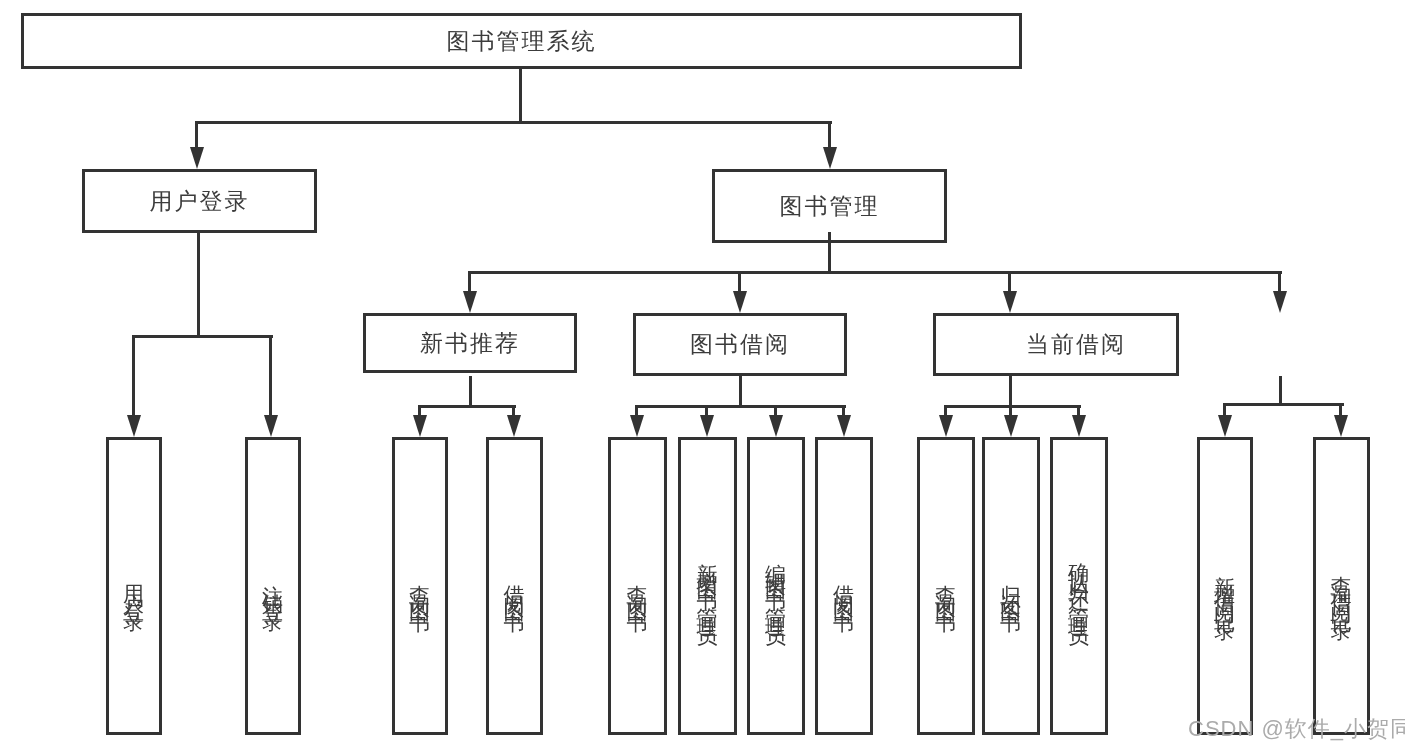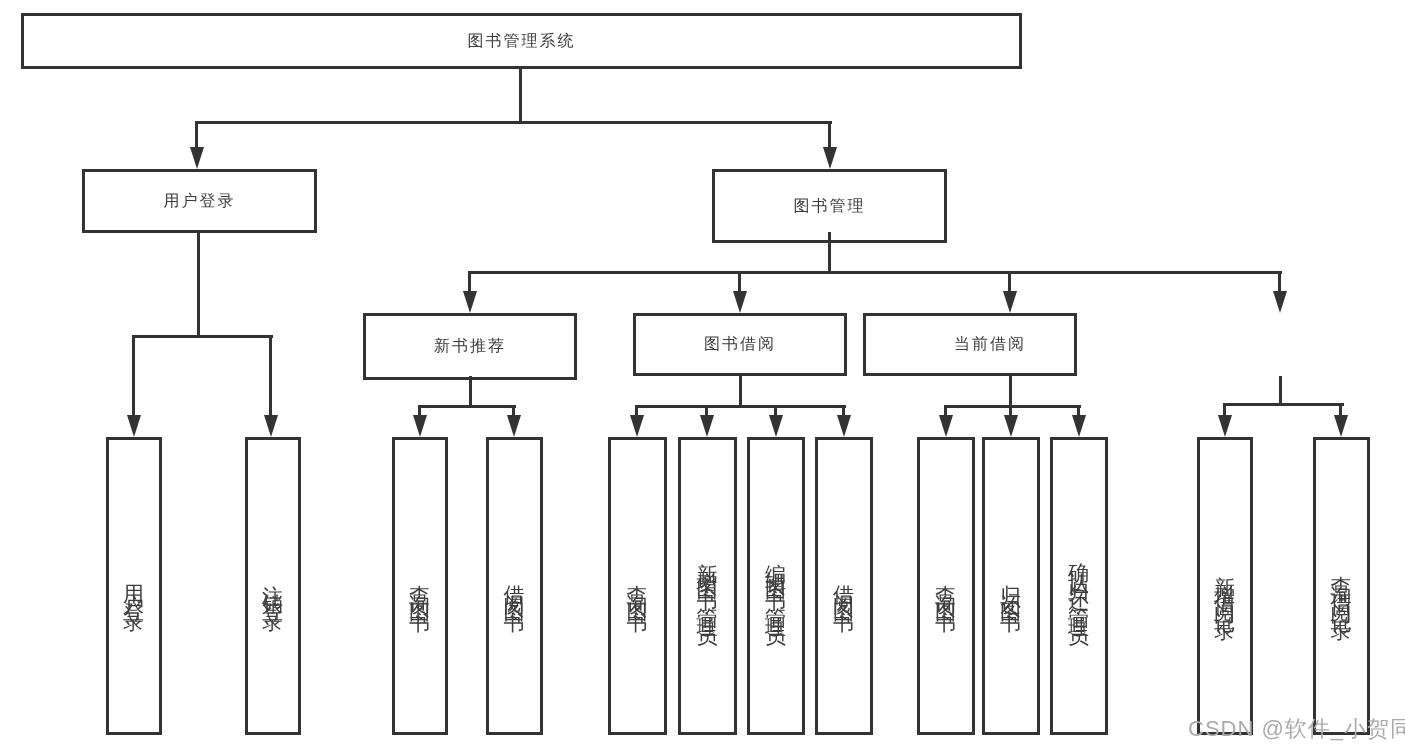--- a/index.html
+++ b/index.html
@@ -5,21 +5,21 @@
   html,body{margin:0;padding:0;background:#ffffff;}
   #canvas{
     position:relative;width:1405px;height:747px;background:#ffffff;
     font-family:"Liberation Sans","DejaVu Sans",sans-serif;overflow:hidden;
   }
   .box{
     position:absolute;box-sizing:border-box;background:#ffffff;
     border:3px solid #333333;display:flex;align-items:center;justify-content:center;
     color:#3c3c3c;
   }
-  .box span{display:block;font-size:16px;letter-spacing:2px;white-space:nowrap;}
+  .box span{display:block;font-size:23px;letter-spacing:2px;white-space:nowrap;}
   .box.v span{
     writing-mode:vertical-rl;font-size:21px;letter-spacing:9px;line-height:1;
     white-space:normal;
   }
   .vl{position:absolute;width:3px;background:#333333;}
   .hl{position:absolute;height:3px;background:#333333;}
   .ah{
     position:absolute;width:0;height:0;
     border-left:7px solid transparent;border-right:7px solid transparent;
     border-top:22px solid #333333;
@@ -38,27 +38,27 @@
     <span>图书管理系统</span>
   </div>
 
   <div class="box" style="left:82px;top:169px;width:235px;height:64px;">
     <span>用户登录</span>
   </div>
   <div class="box" style="left:712px;top:169px;width:235px;height:74px;">
     <span>图书管理</span>
   </div>
 
-  <div class="box" style="left:363px;top:313px;width:214px;height:67px;">
+  <div class="box" style="left:363px;top:313px;width:214px;height:60px;">
     <span>新书推荐</span>
   </div>
   <div class="box" style="left:633px;top:313px;width:214px;height:63px;justify-content:center;">
     <span>图书借阅</span>
   </div>
-  <div class="box" style="left:863px;top:313px;width:214px;height:63px;padding-left:40px;">
+  <div class="box" style="left:933px;top:313px;width:246px;height:63px;padding-left:40px;">
     <span>当前借阅</span>
   </div>
 
   <div class="box v" style="left:106px;top:437px;width:56px;height:298px;">
     <span>用户登录</span>
   </div>
   <div class="box v" style="left:245px;top:437px;width:56px;height:298px;">
     <span>注销登录</span>
   </div>
 

